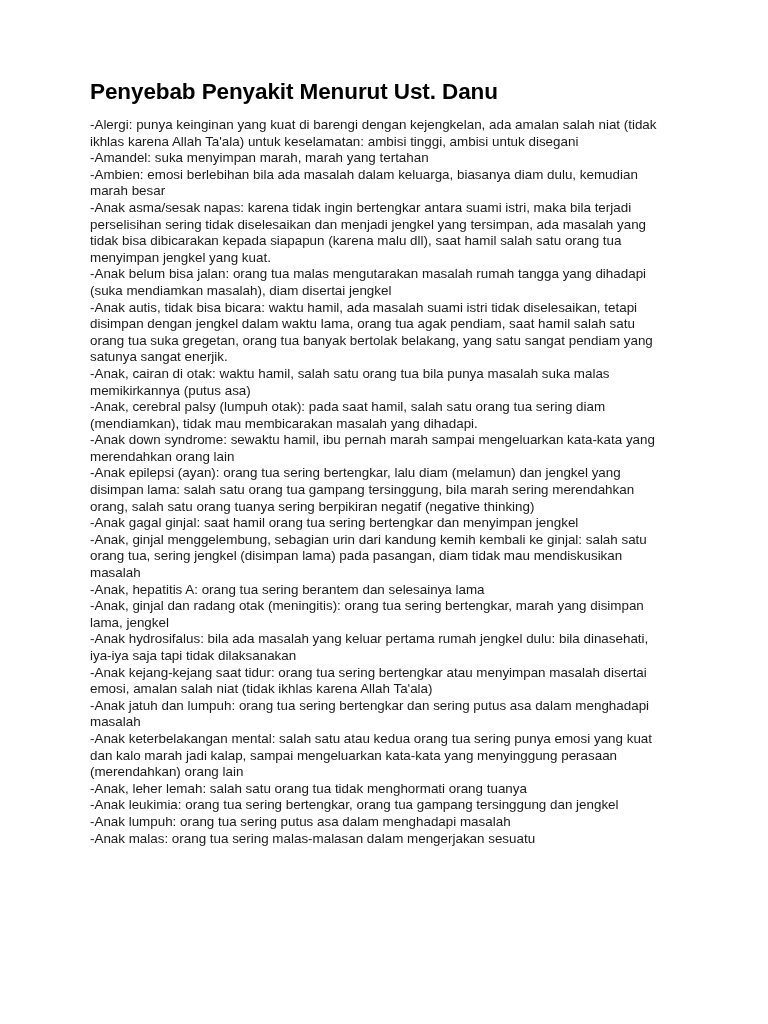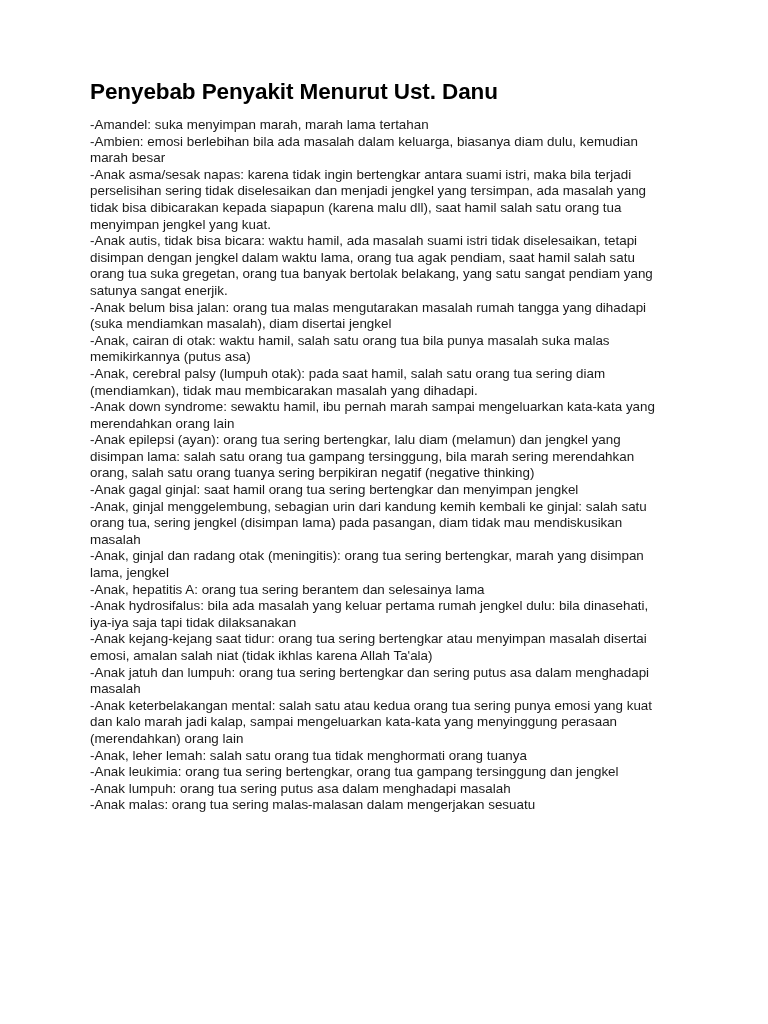--- a/index.html
+++ b/index.html
@@ -54,33 +54,34 @@
 </style>
 </head>
 <body>
 
 <div class="page">
   <div class="content">
 
     <h1 class="doc-title">Penyebab Penyakit Menurut Ust. Danu</h1>
 
     <div class="body-text">
-      <span class="entry">-Amandel: suka menyimpan marah, marah lama tertahan</span>
+      <span class="entry">-Alergi: punya keinginan yang kuat di barengi dengan kejengkelan, ada amalan salah niat (tidak ikhlas karena Allah Ta'ala) untuk keselamatan: ambisi tinggi, ambisi untuk disegani</span>
+      <span class="entry">-Amandel: suka menyimpan marah, marah yang tertahan</span>
       <span class="entry">-Ambien: emosi berlebihan bila ada masalah dalam keluarga, biasanya diam dulu, kemudian marah besar</span>
       <span class="entry">-Anak asma/sesak napas: karena tidak ingin bertengkar antara suami istri, maka bila terjadi perselisihan sering tidak diselesaikan dan menjadi jengkel yang tersimpan, ada masalah yang tidak bisa dibicarakan kepada siapapun (karena malu dll), saat hamil salah satu orang tua menyimpan jengkel yang kuat.</span>
+      <span class="entry">-Anak belum bisa jalan: orang tua malas mengutarakan masalah rumah tangga yang dihadapi (suka mendiamkan masalah), diam disertai jengkel</span>
       <span class="entry">-Anak autis, tidak bisa bicara: waktu hamil, ada masalah suami istri tidak diselesaikan, tetapi disimpan dengan jengkel dalam waktu lama, orang tua agak pendiam, saat hamil salah satu orang tua suka gregetan, orang tua banyak bertolak belakang, yang satu sangat pendiam yang satunya sangat enerjik.</span>
-      <span class="entry">-Anak belum bisa jalan: orang tua malas mengutarakan masalah rumah tangga yang dihadapi (suka mendiamkan masalah), diam disertai jengkel</span>
       <span class="entry">-Anak, cairan di otak: waktu hamil, salah satu orang tua bila punya masalah suka malas memikirkannya (putus asa)</span>
       <span class="entry">-Anak, cerebral palsy (lumpuh otak): pada saat hamil, salah satu orang tua sering diam (mendiamkan), tidak mau membicarakan masalah yang dihadapi.</span>
       <span class="entry">-Anak down syndrome: sewaktu hamil, ibu pernah marah sampai mengeluarkan kata-kata yang merendahkan orang lain</span>
       <span class="entry">-Anak epilepsi (ayan): orang tua sering bertengkar, lalu diam (melamun) dan jengkel yang disimpan lama: salah satu orang tua gampang tersinggung, bila marah sering merendahkan orang, salah satu orang tuanya sering berpikiran negatif (negative thinking)</span>
       <span class="entry">-Anak gagal ginjal: saat hamil orang tua sering bertengkar dan menyimpan jengkel</span>
       <span class="entry">-Anak, ginjal menggelembung, sebagian urin dari kandung kemih kembali ke ginjal: salah satu orang tua, sering jengkel (disimpan lama) pada pasangan, diam tidak mau mendiskusikan masalah</span>
+      <span class="entry">-Anak, hepatitis A: orang tua sering berantem dan selesainya lama</span>
       <span class="entry">-Anak, ginjal dan radang otak (meningitis): orang tua sering bertengkar, marah yang disimpan lama, jengkel</span>
-      <span class="entry">-Anak, hepatitis A: orang tua sering berantem dan selesainya lama</span>
       <span class="entry">-Anak hydrosifalus: bila ada masalah yang keluar pertama rumah jengkel dulu: bila dinasehati, iya-iya saja tapi tidak dilaksanakan</span>
       <span class="entry">-Anak kejang-kejang saat tidur: orang tua sering bertengkar atau menyimpan masalah disertai emosi, amalan salah niat (tidak ikhlas karena Allah Ta'ala)</span>
       <span class="entry">-Anak jatuh dan lumpuh: orang tua sering bertengkar dan sering putus asa dalam menghadapi masalah</span>
       <span class="entry">-Anak keterbelakangan mental: salah satu atau kedua orang tua sering punya emosi yang kuat dan kalo marah jadi kalap, sampai mengeluarkan kata-kata yang menyinggung perasaan (merendahkan) orang lain</span>
       <span class="entry">-Anak, leher lemah: salah satu orang tua tidak menghormati orang tuanya</span>
       <span class="entry">-Anak leukimia: orang tua sering bertengkar, orang tua gampang tersinggung dan jengkel</span>
       <span class="entry">-Anak lumpuh: orang tua sering putus asa dalam menghadapi masalah</span>
       <span class="entry">-Anak malas: orang tua sering malas-malasan dalam mengerjakan sesuatu</span>
     </div>
 

